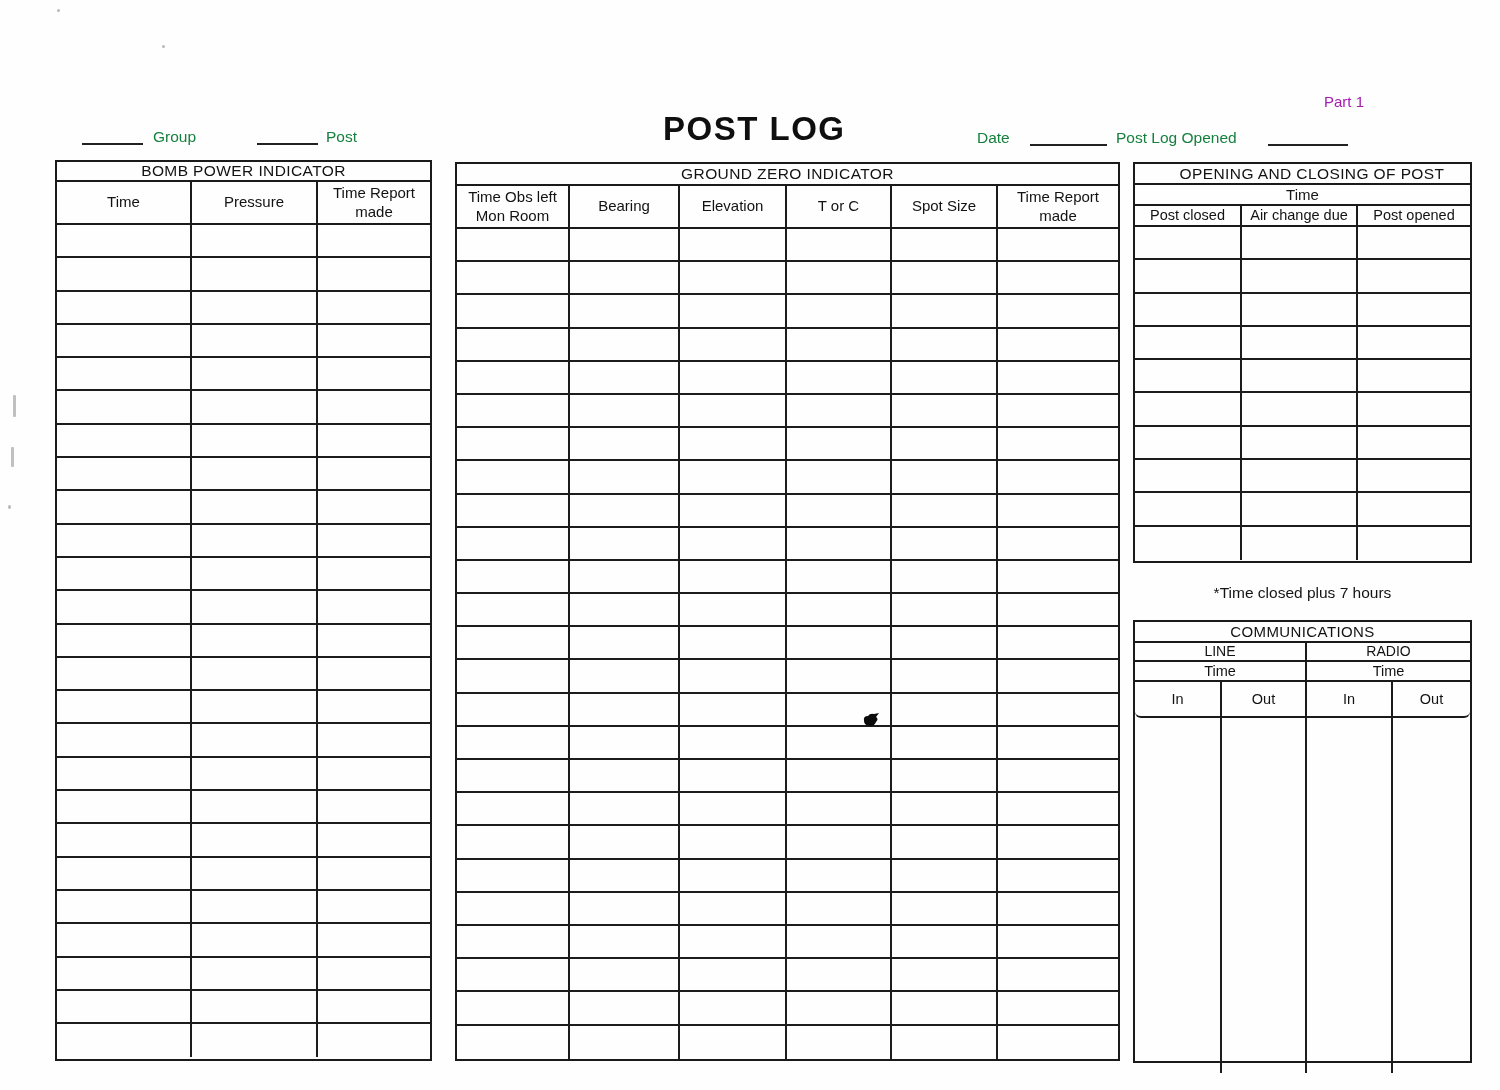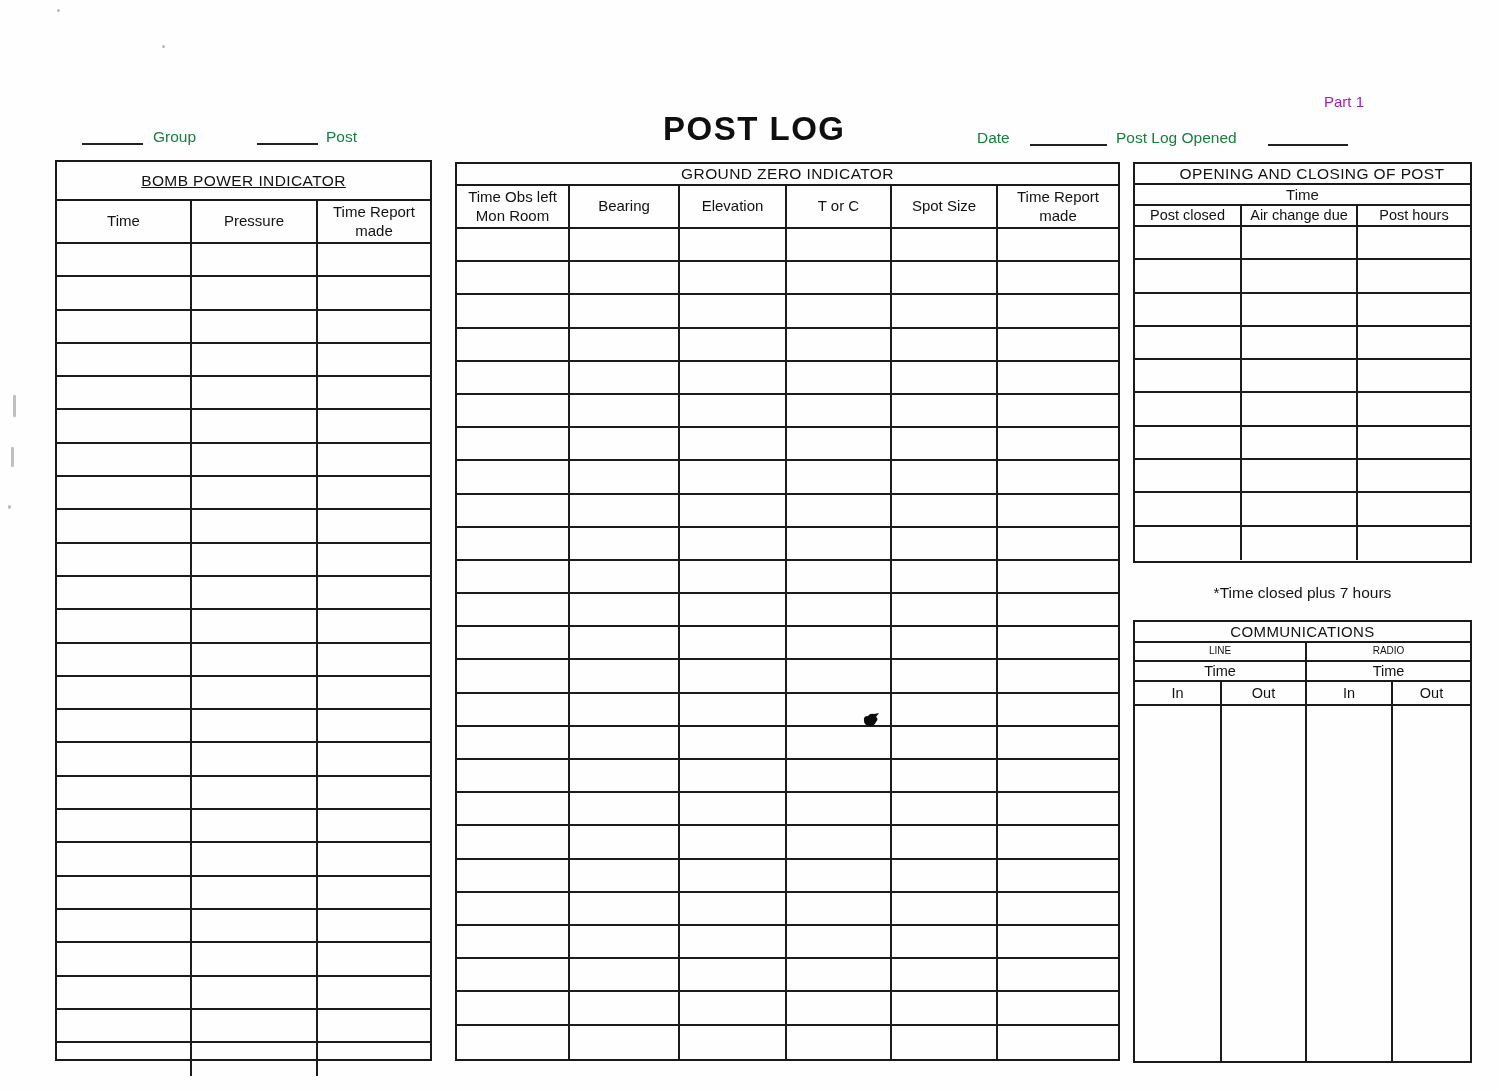--- a/index.html
+++ b/index.html
@@ -44,21 +44,21 @@
   .cell{border-right:2px solid #1c1c1c;border-bottom:2px solid #1c1c1c;}
   .grid3 .cell:nth-child(3n){border-right:none;}
   .grid3 .cell:nth-last-child(-n+3){border-bottom:none;}
   .grid6 .cell:nth-child(6n){border-right:none;}
   .grid6 .cell:nth-last-child(-n+6){border-bottom:none;}
   .grid4 .cell:nth-child(4n){border-right:none;}
   .grid4 .cell:nth-last-child(-n+4){border-bottom:none;}
 
   
   #bomb{left:55px;top:160px;width:377px;height:901px;}
-  #bomb .tbl-title{height:39px;text-decoration:underline;}
+  #bomb .tbl-title{height:20px;}
   #bomb .hdr-row{grid-template-columns:135px 126px 1fr;height:43px;}
   #bomb .body-grid{grid-template-columns:135px 126px 1fr;grid-auto-rows:33.3px;}
 
   
   #gz{left:455px;top:162px;width:665px;height:899px;}
   #gz .tbl-title{height:22px;}
   #gz .hdr-row{grid-template-columns:113px 110px 107px 105px 106px 1fr;height:43px;}
   #gz .body-grid{grid-template-columns:113px 110px 107px 105px 106px 1fr;grid-auto-rows:33.2px;}
 
   
@@ -72,24 +72,24 @@
   
   .footnote{
     position:absolute;left:1133px;top:584px;width:339px;
     text-align:center;font-size:15.5px;color:#141414;
   }
 
   
   #comm{left:1133px;top:620px;width:339px;height:443px;}
   #comm .tbl-title{height:21px;font-size:15px;}
   #comm .group-row{display:grid;grid-template-columns:172px 1fr;height:19px;border-bottom:2px solid #1a1a1a;}
-  #comm .group-row .hdr-cell{font-size:10px;border-bottom:none;}
+  #comm .group-row .hdr-cell{font-size:14px;border-bottom:none;}
   #comm .time-row{display:grid;grid-template-columns:172px 1fr;height:20px;border-bottom:2px solid #1a1a1a;}
   #comm .time-row .hdr-cell{font-size:14.5px;border-bottom:none;}
-  #comm .inout-row{grid-template-columns:87px 85px 86px 1fr;height:24px;}
+  #comm .inout-row{grid-template-columns:87px 85px 86px 1fr;height:36px;border-radius:6px;}
   #comm .inout-row .hdr-cell{font-size:14.5px;}
   #comm .body-grid{grid-template-columns:87px 85px 86px 1fr;grid-auto-rows:355px;}
 
   
   .artifact{position:absolute;background:#8d8d8d;opacity:.55;border-radius:1px;}
   .speck{position:absolute;background:#9a9a9a;opacity:.7;border-radius:50%;}
   .ink-blot{position:absolute;left:861px;top:711px;}
 </style>
 </head>
 <body>
@@ -358,21 +358,21 @@
         <div class="cell"></div>
       </div>
   </div>
 
   <div class="tbl" id="open">
     <div class="tbl-title">OPENING AND CLOSING OF POST</div>
     <div class="time-row">Time</div>
     <div class="hdr-row">
       <div class="hdr-cell">Post closed</div>
       <div class="hdr-cell">Air change due</div>
-      <div class="hdr-cell">Post hours</div>
+      <div class="hdr-cell">Post opened</div>
     </div>
     <div class="body-grid grid3">
         <div class="cell"></div>
         <div class="cell"></div>
         <div class="cell"></div>
         <div class="cell"></div>
         <div class="cell"></div>
         <div class="cell"></div>
         <div class="cell"></div>
         <div class="cell"></div>

